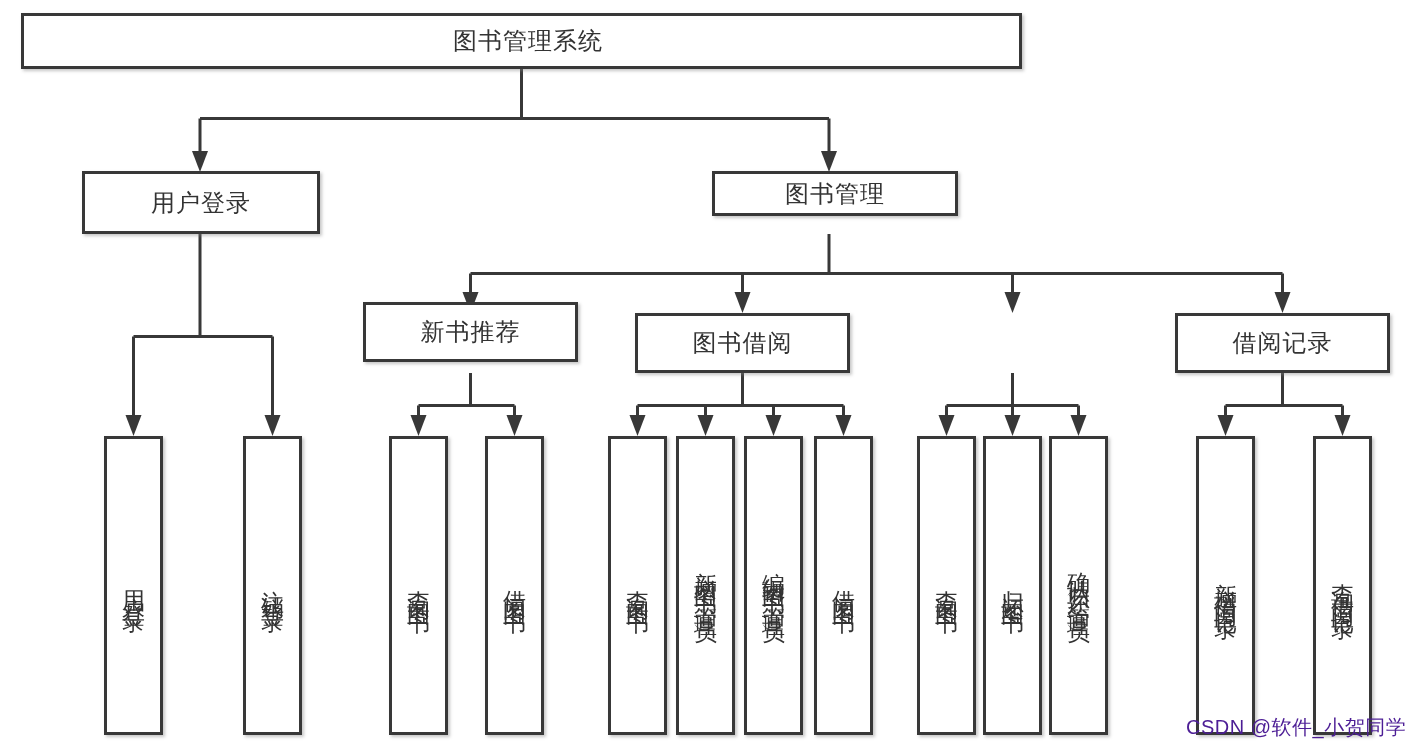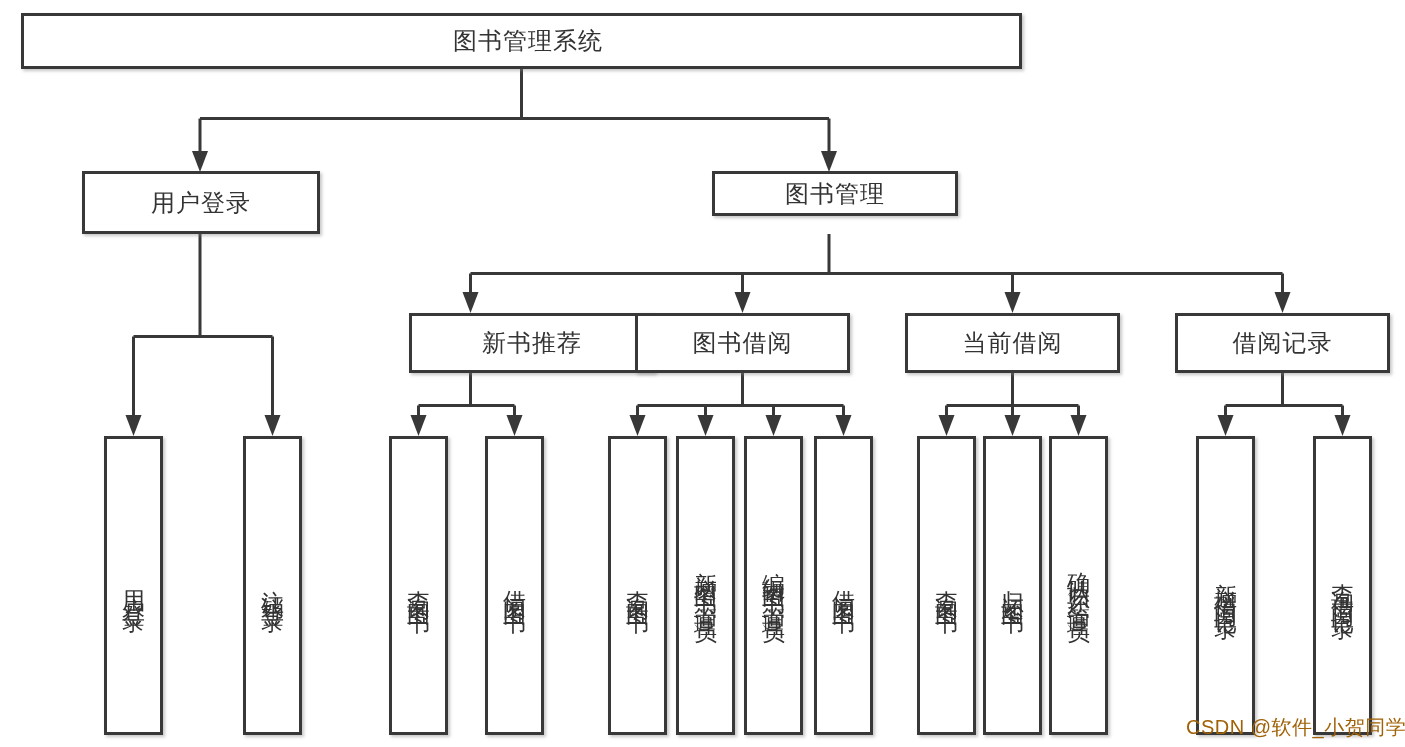--- a/index.html
+++ b/index.html
@@ -17,34 +17,34 @@
   .hbox { font-size:24px; letter-spacing:1px; }
   .leaf > span {
     writing-mode:vertical-rl; text-orientation:mixed;
     font-size:23px; letter-spacing:7px; line-height:1; white-space:nowrap;
     color:#333333;
   }
   
   #node-root           { left:21px;   top:13px;  width:1001px; height:56px;padding-left:13px; }
   #node-user-login     { left:82px;   top:171px; width:238px;  height:63px; }
   #node-book-mgmt      { left:712px;  top:171px; width:246px;  height:45px; }
-  #node-new-book-rec   { left:363px;  top:313px; width:246px;  height:60px;margin-left:46px; }
+  #node-new-book-rec   { left:363px;  top:302px; width:215px;  height:60px; }
   #node-book-borrow    { left:635px;  top:313px; width:215px;  height:60px; }
   #node-current-borrow { left:905px;  top:313px; width:215px;  height:60px; }
   #node-borrow-record  { left:1175px; top:313px; width:215px;  height:60px; }
   .leaf { top:436px; width:59px; height:299px; }
   #leaf-ul-1 { left:104px; }  #leaf-ul-2 { left:243px; }
   #leaf-nr-1 { left:389px; }  #leaf-nr-2 { left:485px; }
   #leaf-bb-1 { left:608px; }  #leaf-bb-2 { left:676px; }
   #leaf-bb-3 { left:744px; }  #leaf-bb-4 { left:814px; }
   #leaf-cb-1 { left:917px; }  #leaf-cb-2 { left:983px; }  #leaf-cb-3 { left:1049px; }
   #leaf-br-1 { left:1196px; } #leaf-br-2 { left:1313px; }
   .watermark {
     position:absolute; left:1186px; top:714px; z-index:5;
-    font-size:20px; letter-spacing:0.5px; color:#a16207; white-space:nowrap;
+    font-size:20px; letter-spacing:0.5px; color:#4c1d95; white-space:nowrap;
   }
 </style>
 </head>
 <body>
 
 <div class="canvas">
 
   <svg class="connectors" viewBox="0 0 1405 747" xmlns="http://www.w3.org/2000/svg">
     <g stroke="#383838" stroke-width="3" fill="none">
       <path d="M521.5 69 V118.5 M200 118.5 H829 M200 118.5 V155 M829 118.5 V155"></path>
@@ -88,23 +88,20 @@
   <div class="box hbox" id="node-book-mgmt">
     <span>图书管理</span>
   </div>
 
   <div class="box hbox" id="node-new-book-rec">
     <span>新书推荐</span>
   </div>
   <div class="box hbox" id="node-book-borrow">
     <span>图书借阅</span>
   </div>
-  <div class="box hbox" id="node-current-borrow">
-    <span>当前借阅</span>
-  </div>
   <div class="box hbox" id="node-borrow-record">
     <span>借阅记录</span>
   </div>
 
   <div class="box leaf" id="leaf-ul-1">
     <span>用户登录</span>
   </div>
   <div class="box leaf" id="leaf-ul-2">
     <span>注销登录</span>
   </div>

